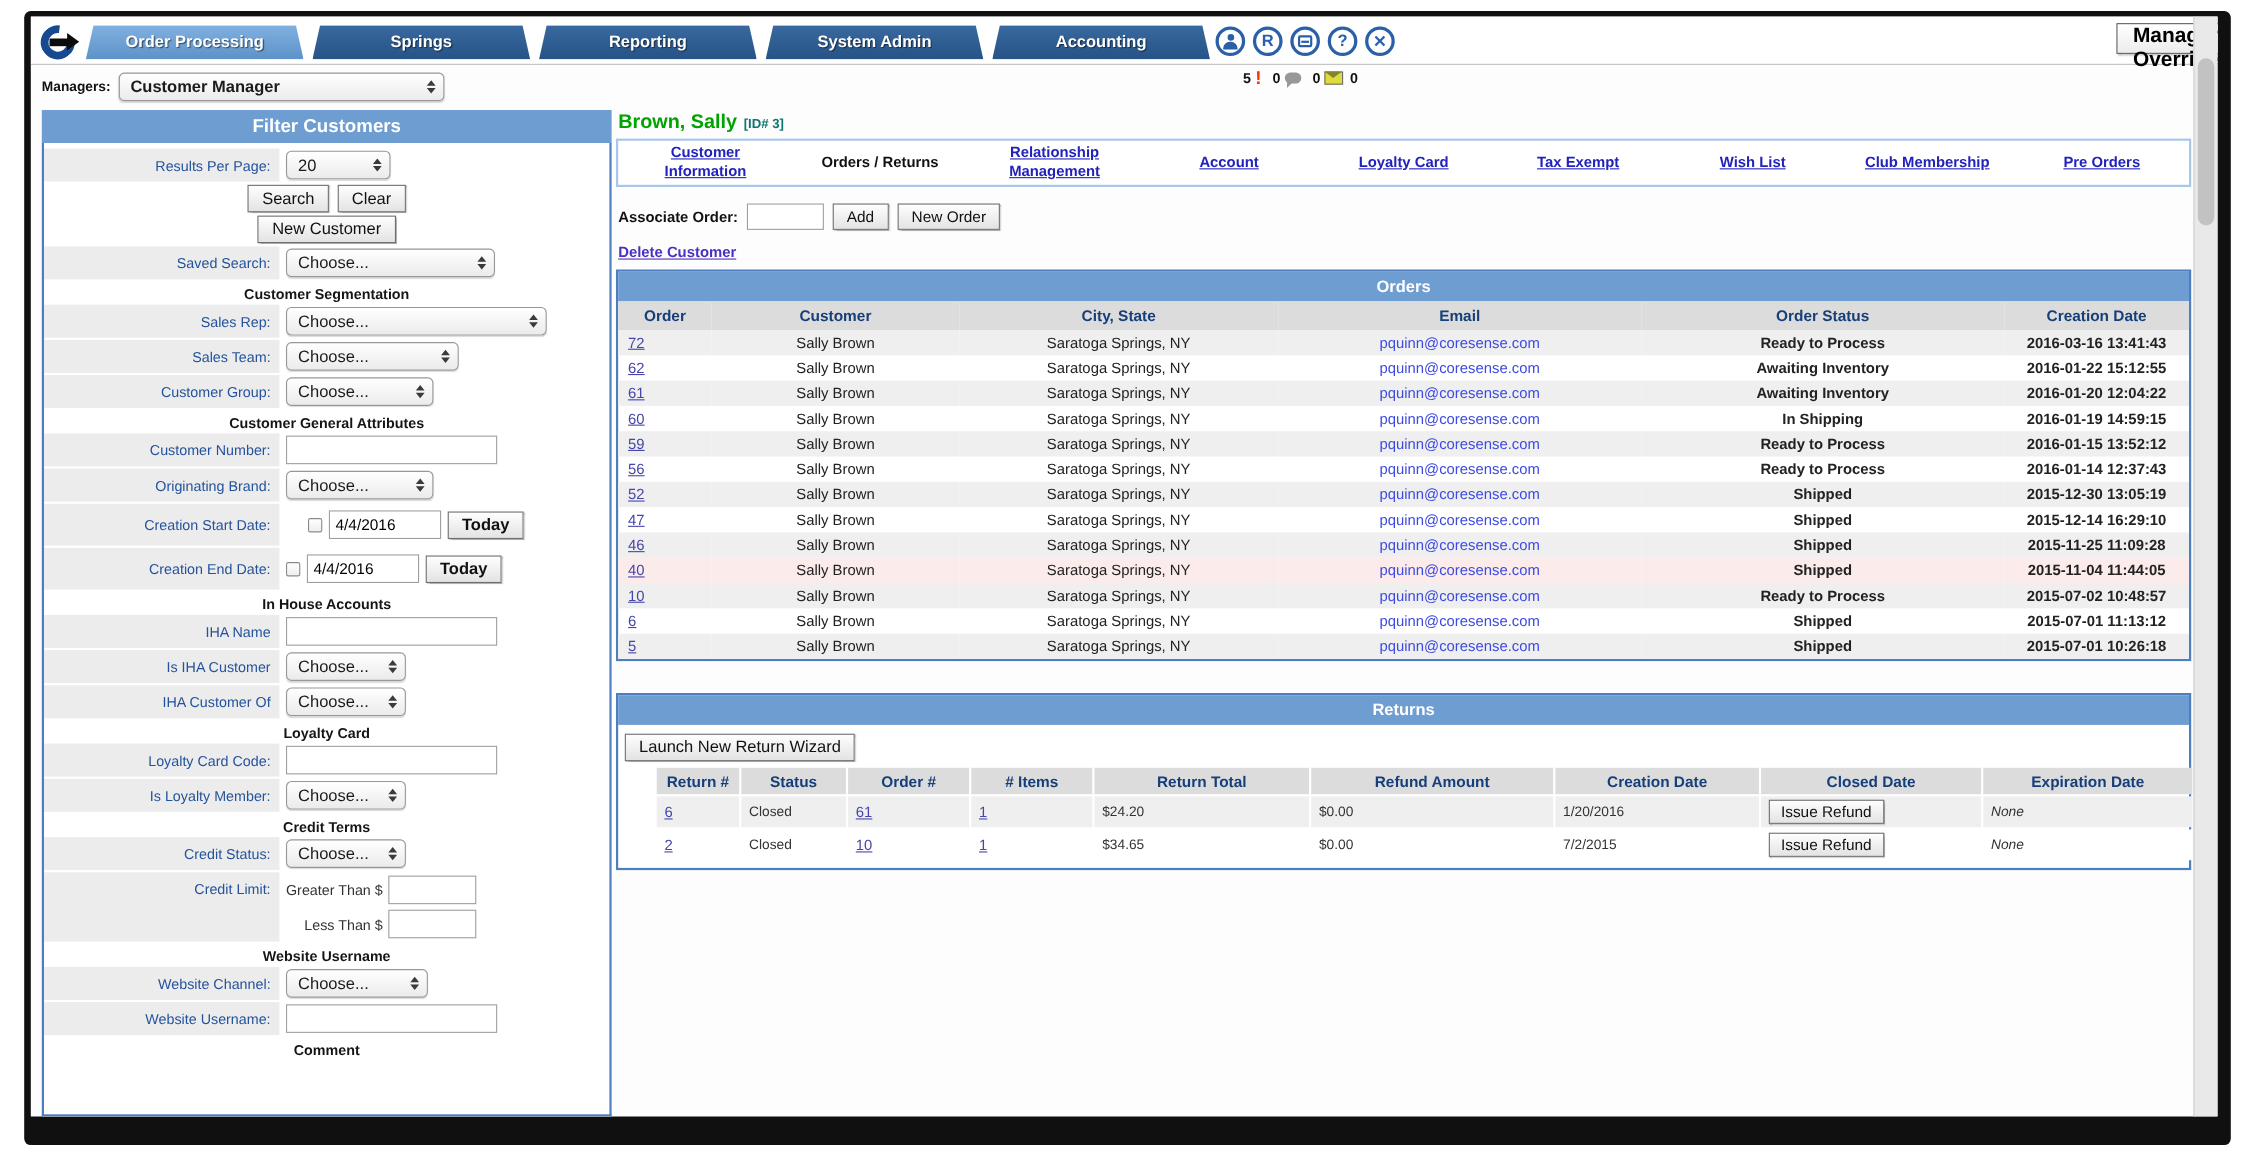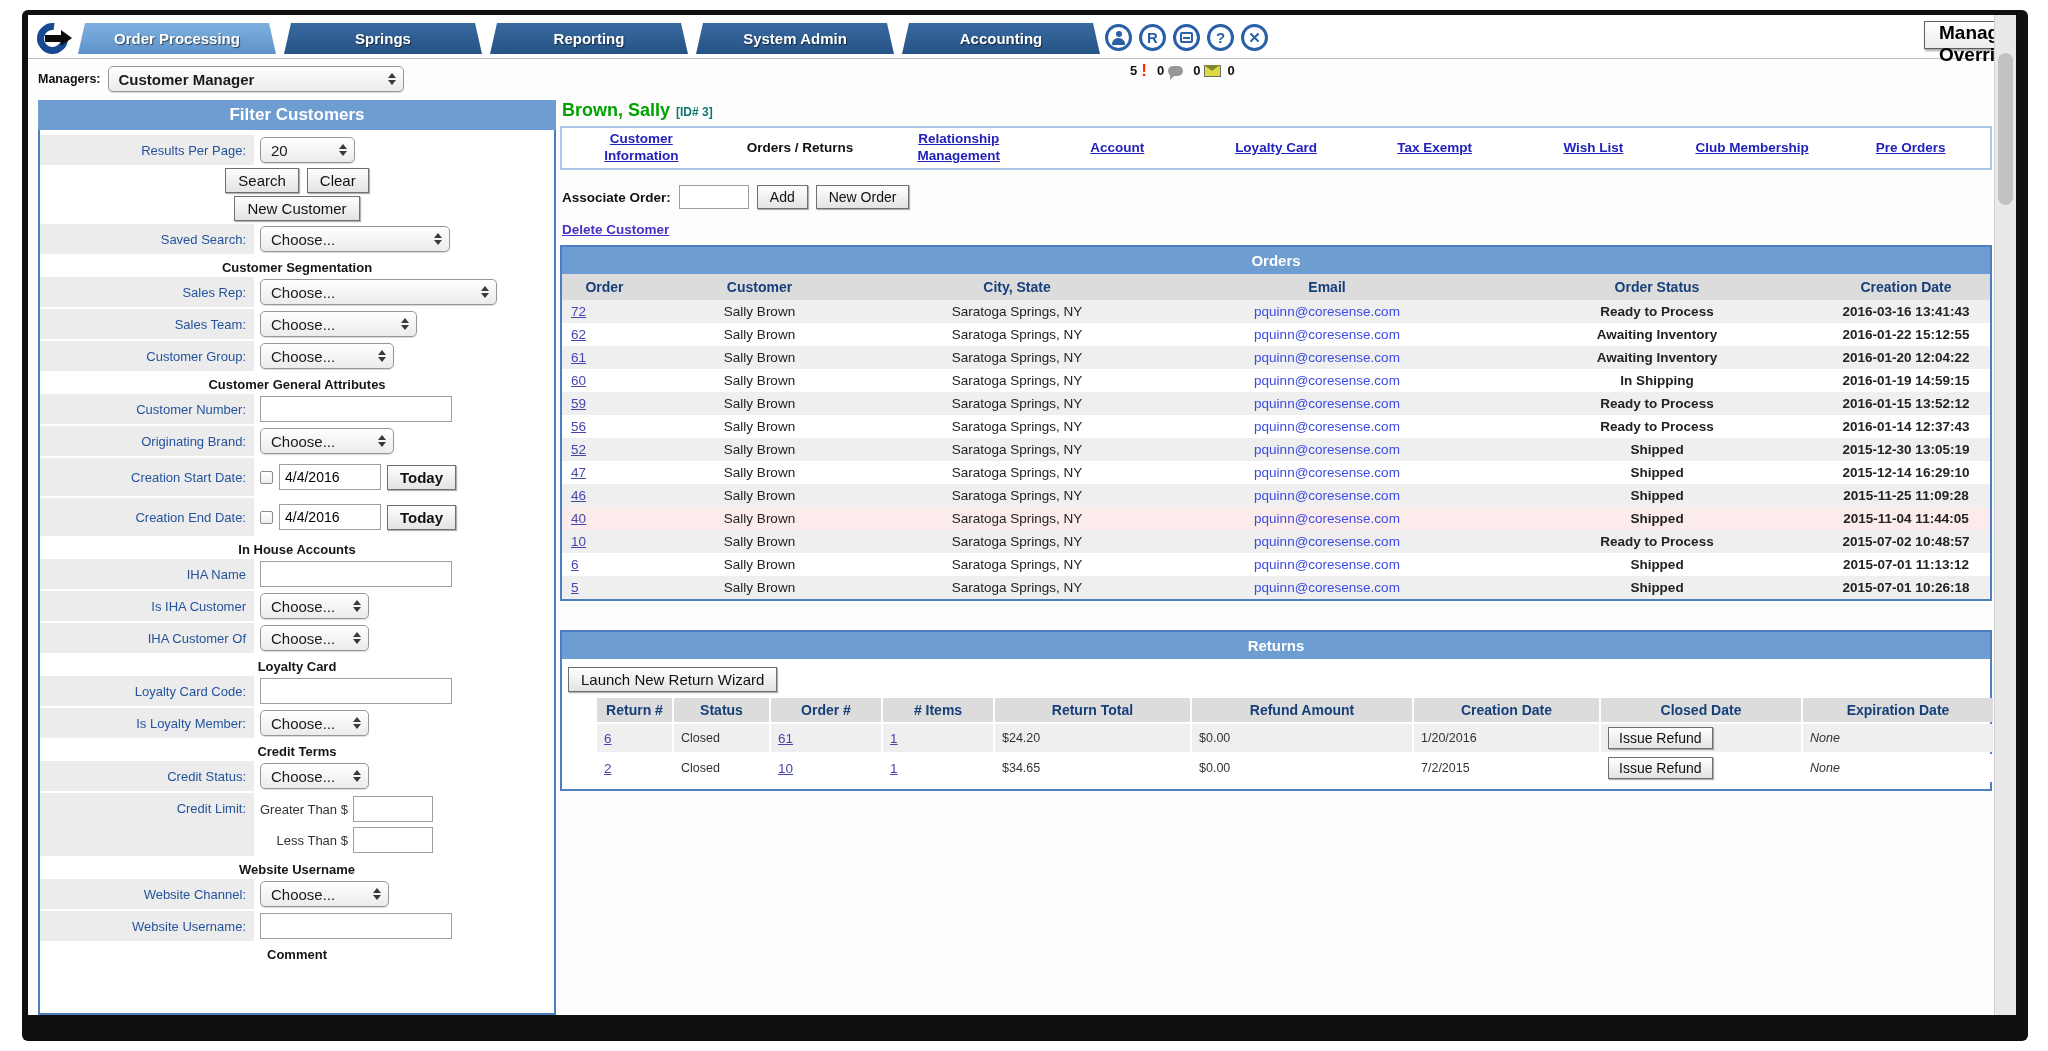--- a/index.html
+++ b/index.html
@@ -255,21 +255,21 @@
         <div class="sctl">
               <span class="select w134">
                 <span>Choose...</span>
                 <span class="arrows">
                   <i></i>
                   <i class="dn"></i>
                 </span>
               </span>
             </div>
       </div>
-      <div class="srow" style="min-height:38px;">
+      <div class="srow" style="min-height:38px;gap:20px;">
         <div class="slabel">Creation Start Date:</div>
         <div class="sctl">
           <span class="cbx"></span>
           <input class="tinput w102" value="4/4/2016" style="">
           <button class="btn" style="font-weight:bold;">Today</button>
         </div>
       </div>
       <div class="srow" style="min-height:38px;">
         <div class="slabel">Creation End Date:</div>
         <div class="sctl">

